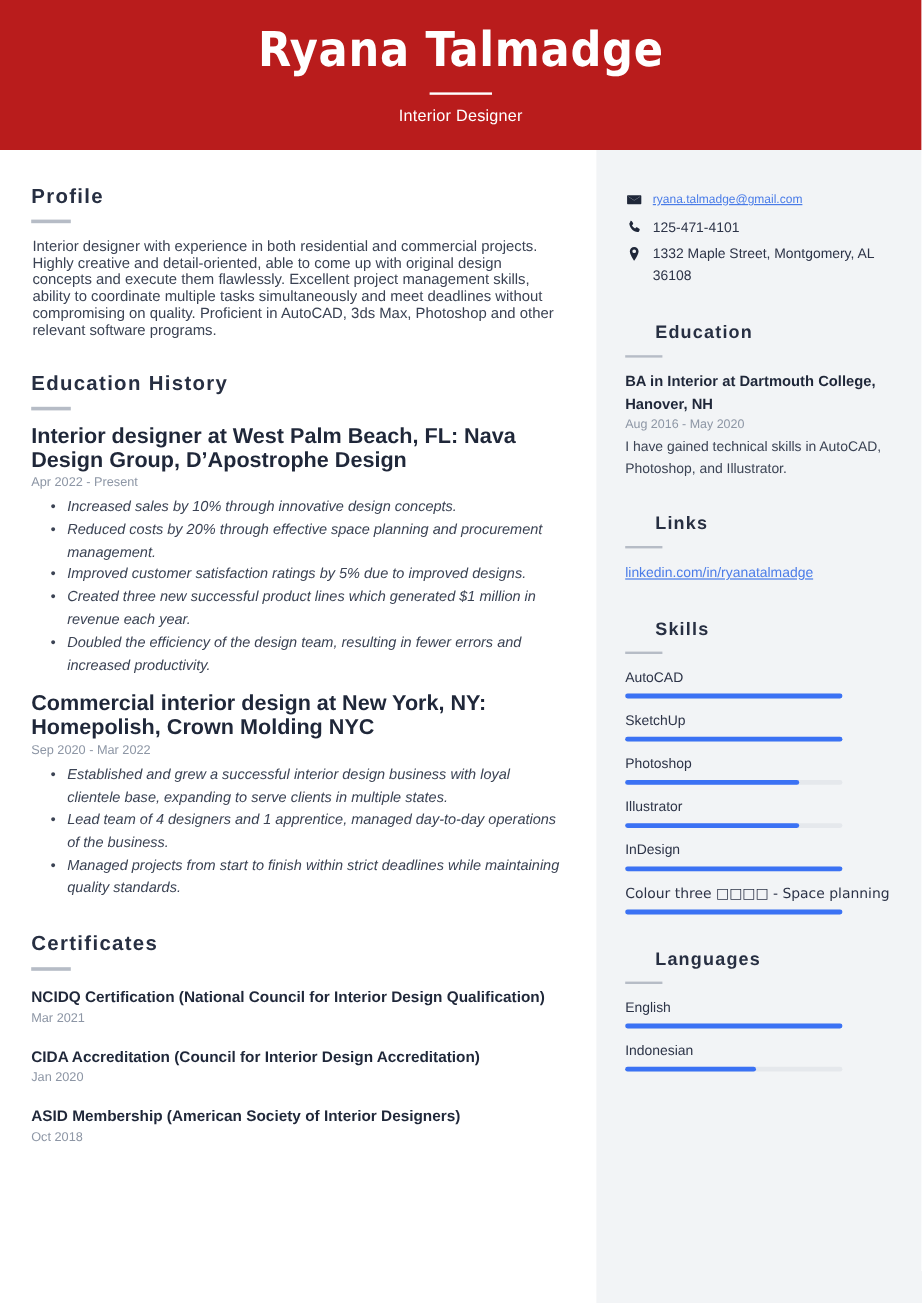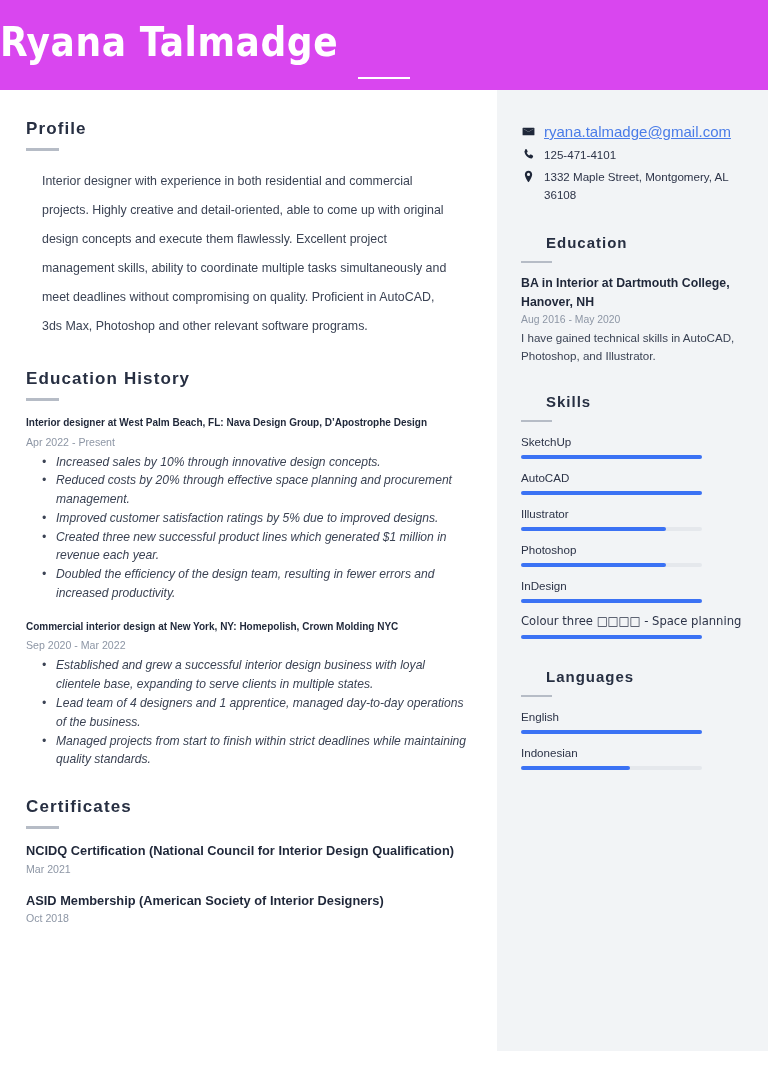--- a/index.html
+++ b/index.html
@@ -17,25 +17,25 @@
   .page {
     position: relative;
     width: 768px;
     min-height: 1086px;
     background: #ffffff;
     overflow: hidden;
   }
 
   
   .header {
-    background: #d946ef;
-    height: 90px;
+    background: #b91c1c;
+    height: 125px;
     box-sizing: border-box;
     padding-top: 18px;
-    text-align: left;
+    text-align: center;
   }
   .header-name {
     font-family: "DejaVu Sans Condensed", "Liberation Sans Narrow", "Liberation Sans", sans-serif;
     font-size: 40px;
     font-weight: 700;
     color: #ffffff;
     letter-spacing: 0.6px;
     line-height: 48px;
     margin: 0;
   }
@@ -99,29 +99,29 @@
     background: #b6bcc6;
     margin: 7px 0 11px 0;
   }
 
   
   .section { margin-bottom: 27px; }
   .section:last-child { margin-bottom: 0; }
 
   .profile-text {
     font-size: 12.4px;
-    line-height: 29px;
+    line-height: 14px;
     color: #3b4354;
-    margin: 16px;
+    margin: 1px;
   }
 
   .entry { margin-bottom: 14px; }
   .entry:last-child { margin-bottom: 0; }
   .entry-title {
-    font-size: 10px;
+    font-size: 18px;
     font-weight: 700;
     color: #1f2739;
     line-height: 19.5px;
     margin: 0 0 1px 0;
   }
   .entry-date {
     font-size: 10.6px;
     color: #8d96a5;
     line-height: 16px;
     margin: 0 0 3px 0;
@@ -180,21 +180,21 @@
     display: flex;
     justify-content: center;
   }
   .contact-icon svg { display: block; fill: #1f2739; }
   .contact-text {
     font-size: 11.6px;
     line-height: 17.5px;
     color: #2c3347;
   }
   .contact-link {
-    font-size: 15px;
+    font-size: 10px;
     line-height: 17.5px;
     color: #4a7ce8;
     text-decoration: underline;
     word-break: break-all;
   }
 
   .side-section { margin-bottom: 27px; }
   .side-section:last-child { margin-bottom: 0; }
 
   .edu-title {
@@ -302,20 +302,24 @@
 
       <div class="section">
         <h2 class="sec-head">Certificates</h2>
         <div class="sec-rule"></div>
 
         <div class="cert-item">
           <p class="cert-title">NCIDQ Certification (National Council for Interior Design Qualification)</p>
           <p class="cert-date">Mar 2021</p>
         </div>
         <div class="cert-item">
+          <p class="cert-title">CIDA Accreditation (Council for Interior Design Accreditation)</p>
+          <p class="cert-date">Jan 2020</p>
+        </div>
+        <div class="cert-item">
           <p class="cert-title">ASID Membership (American Society of Interior Designers)</p>
           <p class="cert-date">Oct 2018</p>
         </div>
       </div>
 
     </div>
 
     <div class="side-col">
 
       <div class="contact-list">
@@ -351,45 +355,50 @@
       </div>
 
       <div class="side-section">
         <h2 class="sec-head side-head">Education</h2>
         <div class="sec-rule side-rule"></div>
         <p class="edu-title">BA in Interior at Dartmouth College, Hanover, NH</p>
         <p class="edu-date">Aug 2016 - May 2020</p>
         <p class="edu-desc">I have gained technical skills in AutoCAD, Photoshop, and Illustrator.</p>
       </div>
 
+      <div class="side-section">
+        <h2 class="sec-head side-head">Links</h2>
+        <div class="sec-rule side-rule"></div>
+        <a class="link-row" href="#">linkedin.com/in/ryanatalmadge</a>
+      </div>
 
       <div class="side-section">
         <h2 class="sec-head side-head">Skills</h2>
         <div class="sec-rule side-rule"></div>
 
         <div class="bar-item">
+          <div class="bar-label">AutoCAD</div>
+          <div class="bar-track">
+            <div class="bar-fill" style="width: 100%;"></div>
+          </div>
+        </div>
+        <div class="bar-item">
           <div class="bar-label">SketchUp</div>
           <div class="bar-track">
             <div class="bar-fill" style="width: 100%;"></div>
           </div>
         </div>
         <div class="bar-item">
-          <div class="bar-label">AutoCAD</div>
-          <div class="bar-track">
-            <div class="bar-fill" style="width: 100%;"></div>
+          <div class="bar-label">Photoshop</div>
+          <div class="bar-track">
+            <div class="bar-fill" style="width: 80%;"></div>
           </div>
         </div>
         <div class="bar-item">
           <div class="bar-label">Illustrator</div>
-          <div class="bar-track">
-            <div class="bar-fill" style="width: 80%;"></div>
-          </div>
-        </div>
-        <div class="bar-item">
-          <div class="bar-label">Photoshop</div>
           <div class="bar-track">
             <div class="bar-fill" style="width: 80%;"></div>
           </div>
         </div>
         <div class="bar-item">
           <div class="bar-label">InDesign</div>
           <div class="bar-track">
             <div class="bar-fill" style="width: 100%;"></div>
           </div>
         </div>

